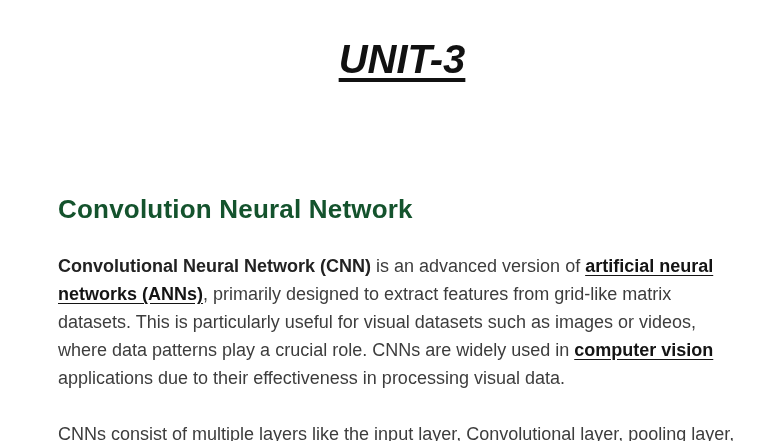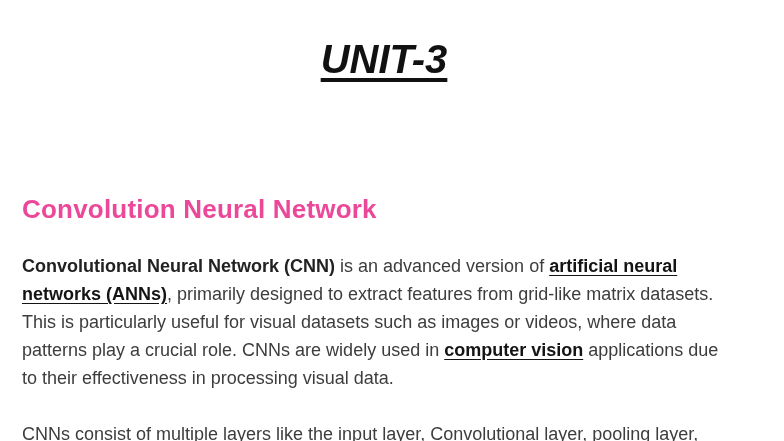--- a/index.html
+++ b/index.html
@@ -8,42 +8,42 @@
     width: 784px;
     height: 441px;
     background: #ffffff;
     overflow: hidden;
     font-family: "Liberation Sans", sans-serif;
     color: #3a3a3a;
   }
   .page {
     width: 784px;
     height: 441px;
-    padding: 30px 38px 0 22px;
+    padding: 30px 38px 0 58px;
     overflow: hidden;
   }
   .unit-title {
     text-align: center;
     margin: 6px 0 0 0;
     font-size: 40px;
     line-height: 46px;
     font-weight: bold;
     font-style: italic;
     color: #111111;
   }
   .unit-title .underlined {
     text-decoration: underline;
     text-underline-offset: 5px;
   }
   .section-title {
     margin: 112px 0 0 0;
     font-size: 26px;
     line-height: 30px;
     font-weight: bold;
-    color: #ec4899;
+    color: #14532d;
     letter-spacing: 0.2px;
   }
   .para {
     margin: 28px 0 0 0;
     font-size: 18px;
     line-height: 28px;
     color: #3d3d3d;
     max-width: 710px;
   }
   .bold {

